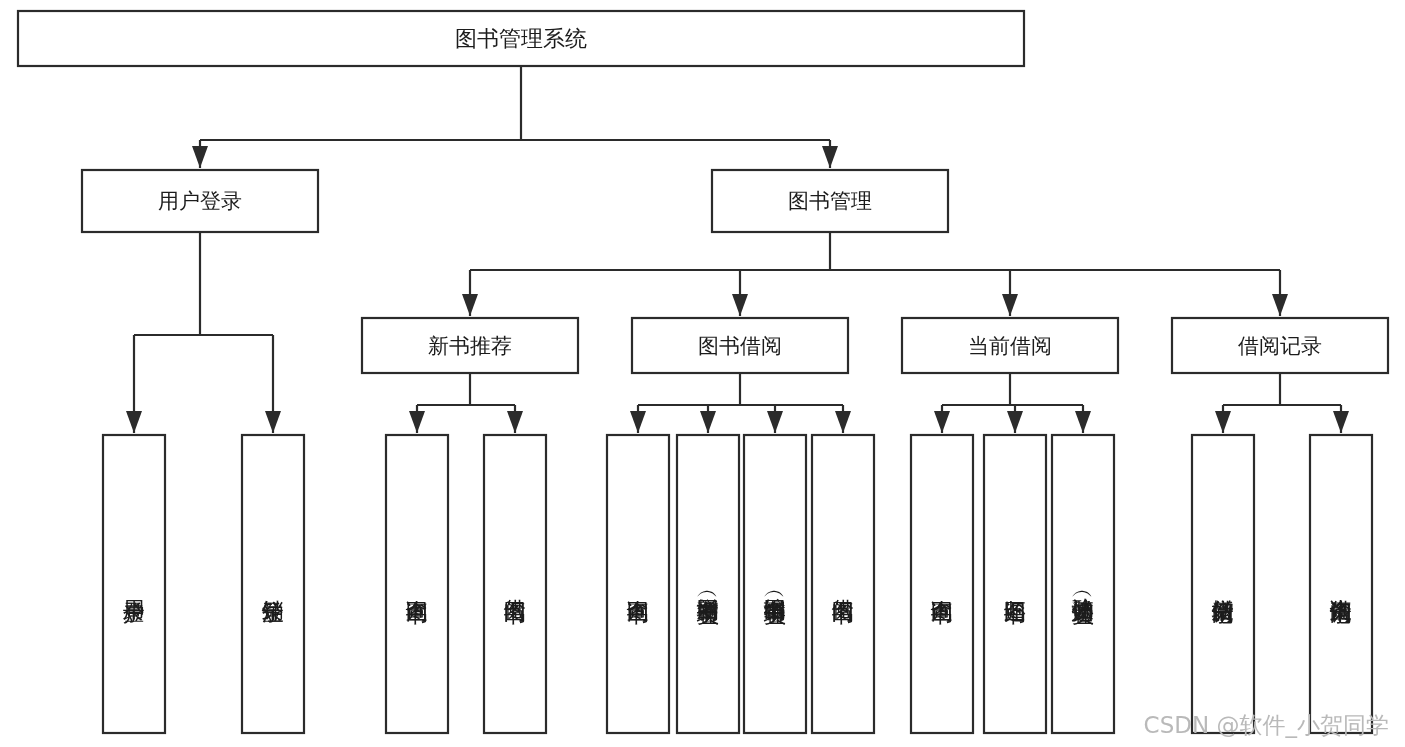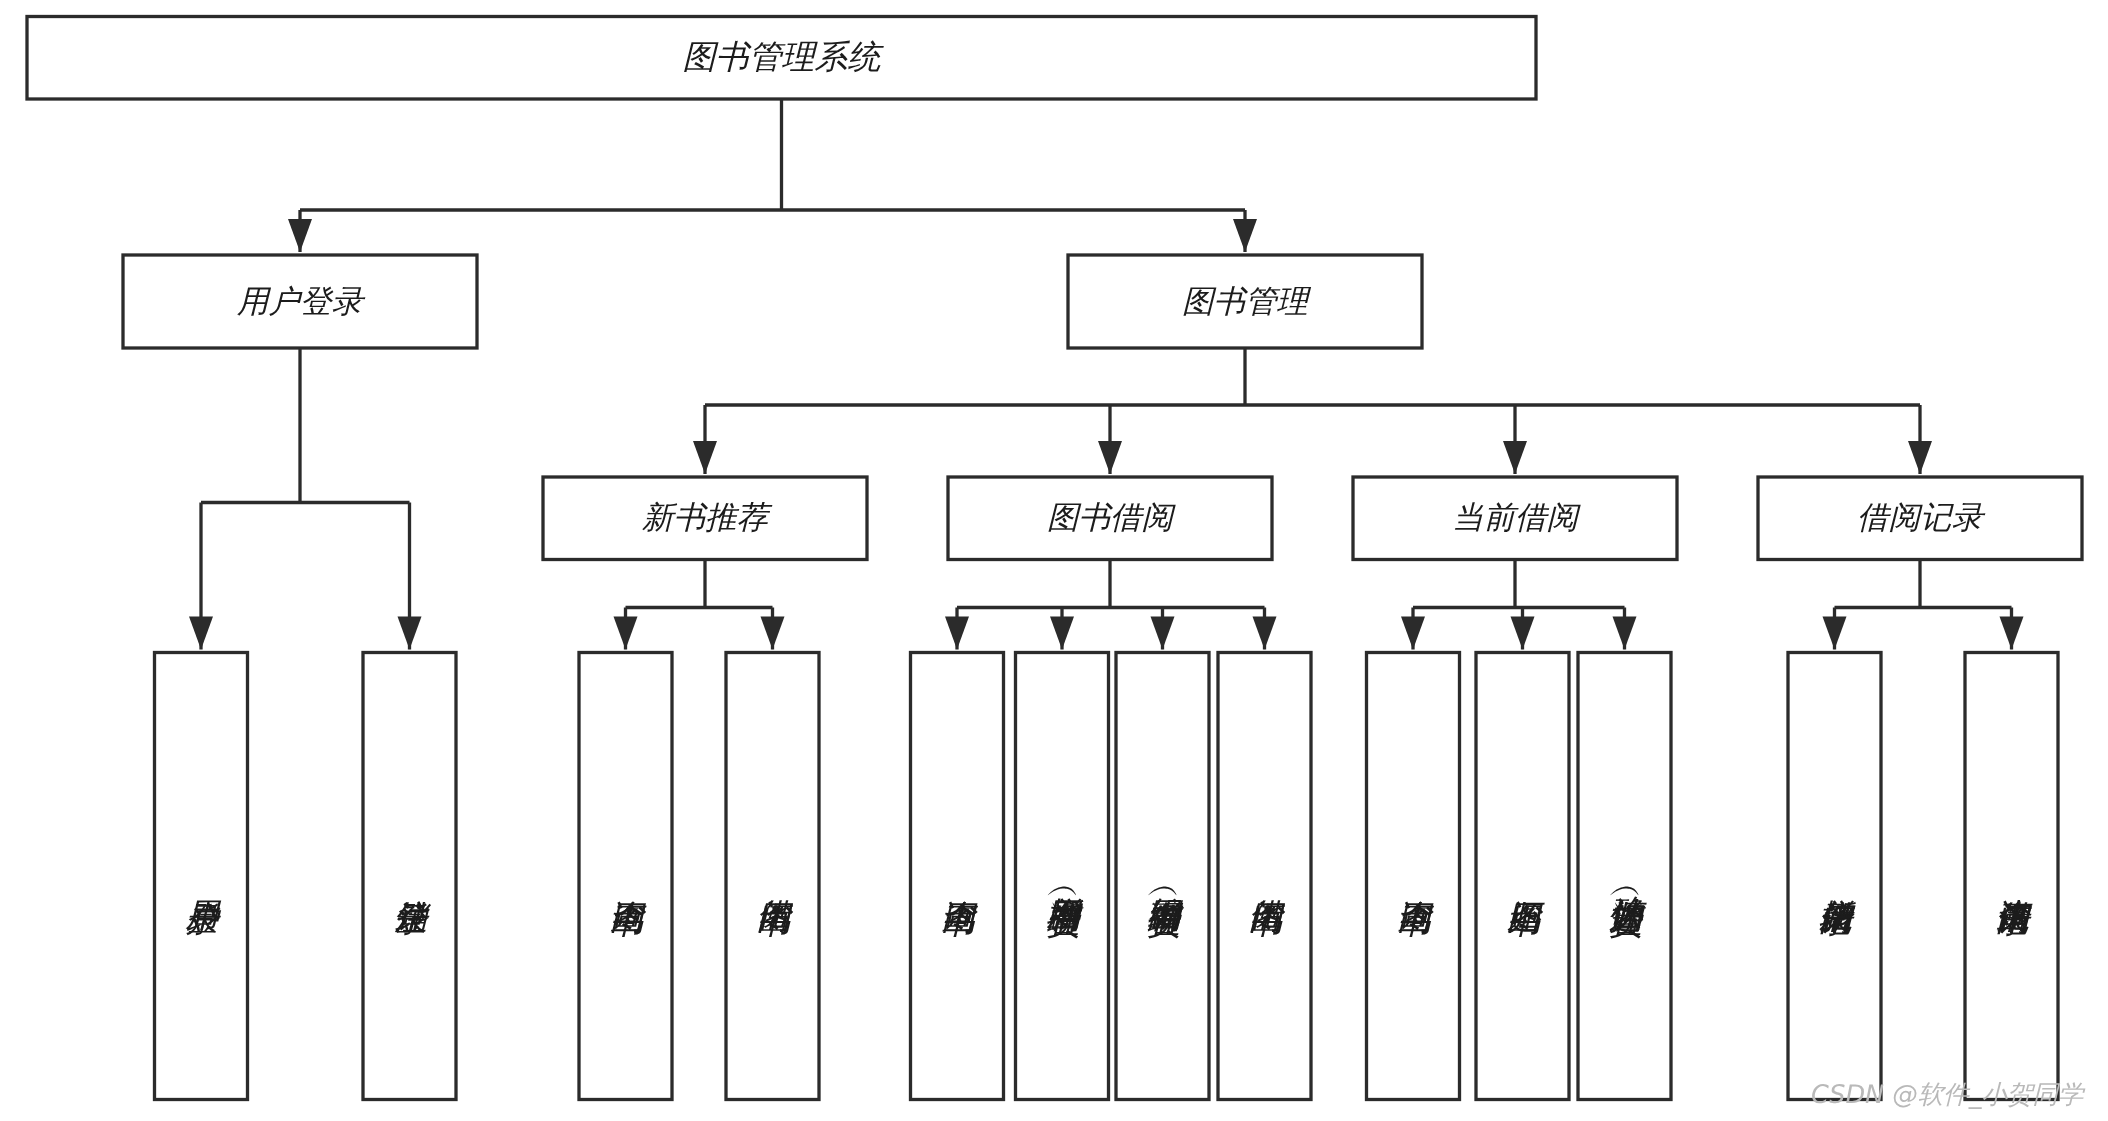--- a/index.html
+++ b/index.html
@@ -10,21 +10,20 @@
   }
   body {
     font-family: "DejaVu Sans", "Liberation Sans", sans-serif;
   }
   #diagram-root {
     position: relative;
     width: 1405px;
     height: 747px;
     background: #ffffff;
     overflow: hidden;
-    font-style: italic;
   }
   svg#tree-svg {
     position: absolute;
     left: 0;
     top: 0;
     width: 1405px;
     height: 747px;
     display: block;
   }
   .node-box {
@@ -67,21 +66,21 @@
     line-height: 1.06;
     color: #1c1c1c;
     letter-spacing: 1px;
     white-space: nowrap;
   }
   .watermark {
     position: absolute;
     right: 16px;
     bottom: 6px;
     font-family: "DejaVu Sans", "Liberation Sans", sans-serif;
-    font-size: 17px;
+    font-size: 23px;
     color: #b9b9b9;
     white-space: nowrap;
     pointer-events: none;
   }
 </style>
 </head>
 <body>
 
 <div id="diagram-root">
 

